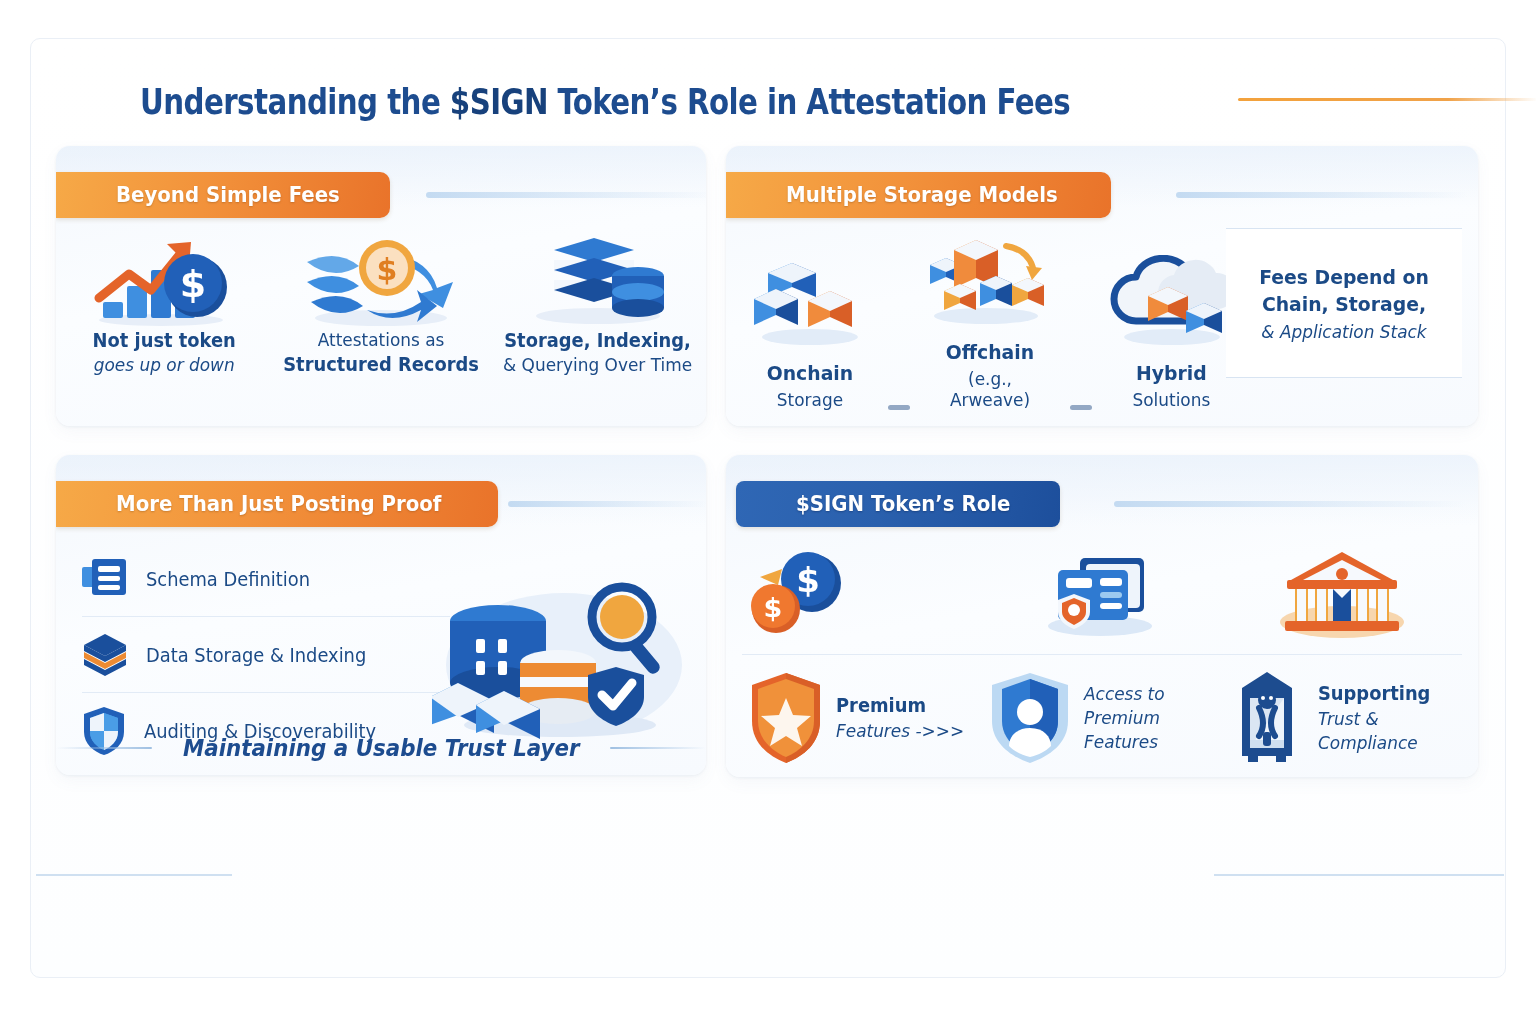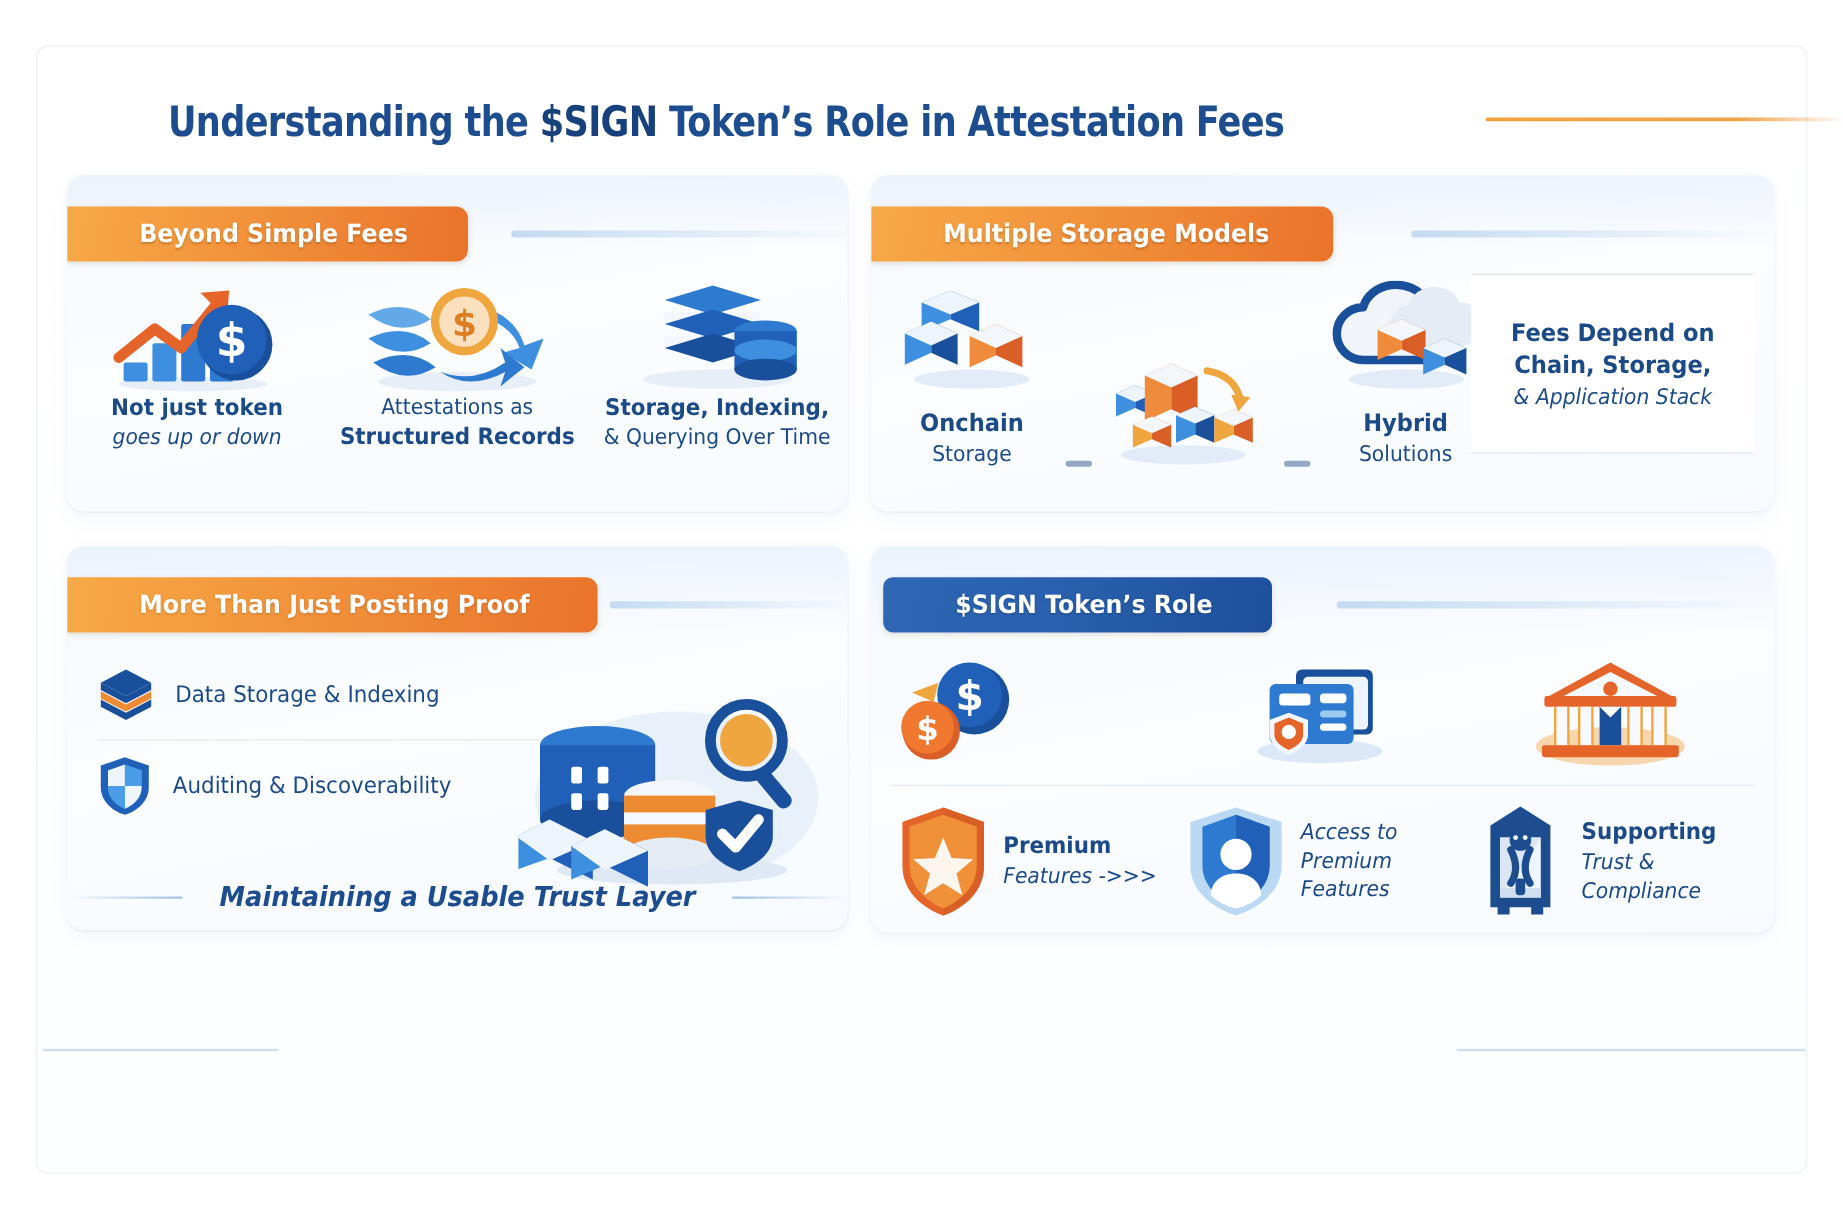--- a/index.html
+++ b/index.html
@@ -361,20 +361,24 @@
             <path d="M72 42 L88 49 L88 72 L72 65 Z" fill="#1a4f9c"></path>
             <path d="M72 42 L56 49 L56 72 L72 65 Z" fill="#3f8fe0"></path>
             <path d="M72 42 L88 49 L72 56 L56 49 Z" fill="#eef4fb"></path>
             <path d="M104 44 L120 51 L120 72 L104 65 Z" fill="#d95f27"></path>
             <path d="M104 44 L88 51 L88 72 L104 65 Z" fill="#f0a63f"></path>
             <path d="M104 44 L120 51 L104 58 L88 51 Z" fill="#f3f7fc"></path>
             <path d="M82 12 q24 4 28 26" stroke="#f0a63f" stroke-width="6" fill="none" stroke-linecap="round"></path>
             <path d="M102 32 L118 34 L108 46 Z" fill="#f0a63f"></path>
           </svg>
         </div>
+        <div class="storage-cap">
+          <span class="t1">Offchain</span>
+          <span class="t2">(e.g., Arweave)</span>
+        </div>
       </div>
 
       <div class="dash"></div>
 
       <div class="storage-item">
         <div class="storage-icon">
           <svg width="130" height="92" viewBox="0 0 130 92">
             <ellipse cx="66" cy="82" rx="48" ry="8" fill="#e2ecf8"></ellipse>
             <path d="M30 66 a22 22 0 0 1 0 -44 a28 24 0 0 1 52 -6 a22 22 0 0 1 6 50 Z" fill="#f1f5fa" stroke="#1a4f9c" stroke-width="7" stroke-linejoin="round"></path>
             <path d="M62 54 a18 18 0 0 1 6 -34 a22 20 0 0 1 42 -2 a18 18 0 0 1 2 36 Z" fill="#e5ecf5"></path>
@@ -403,20 +407,32 @@
 
   <div class="card c3">
     <div class="card-body-gloss"></div>
     <div class="ribbon orange">
       <span class="ribbon-text">More Than Just Posting Proof</span>
     </div>
     <div class="ribbon-trail" style="left:452px; width:200px;"></div>
 
     <div class="feature-list">
 
+      <div class="feature-row">
+        <span>
+          <svg width="46" height="44" viewBox="0 0 46 44">
+            <rect x="0" y="10" width="16" height="20" rx="2" fill="#3f8fe0"></rect>
+            <rect x="10" y="2" width="34" height="36" rx="3" fill="#2160b8"></rect>
+            <rect x="16" y="9" width="22" height="6" rx="2" fill="#ffffff"></rect>
+            <rect x="16" y="19" width="22" height="5" rx="2" fill="#ffffff"></rect>
+            <rect x="16" y="28" width="22" height="5" rx="2" fill="#ffffff"></rect>
+          </svg>
+        </span>
+        <span class="feature-label">Schema Definition</span>
+      </div>
 
       <div class="feature-row">
         <span>
           <svg width="46" height="46" viewBox="0 0 46 46">
             <path d="M23 2 L44 13 L23 24 L2 13 Z" fill="#1a4f9c"></path>
             <path d="M2 13 L2 19 L23 30 L44 19 L44 13 L23 24 Z" fill="#1a4f9c"></path>
             <path d="M2 20 L23 31 L44 20 L44 26 L23 37 L2 26 Z" fill="#ed8b33"></path>
             <path d="M2 27 L23 38 L44 27 L44 33 L23 44 L2 33 Z" fill="#1a4f9c"></path>
           </svg>
         </span>

